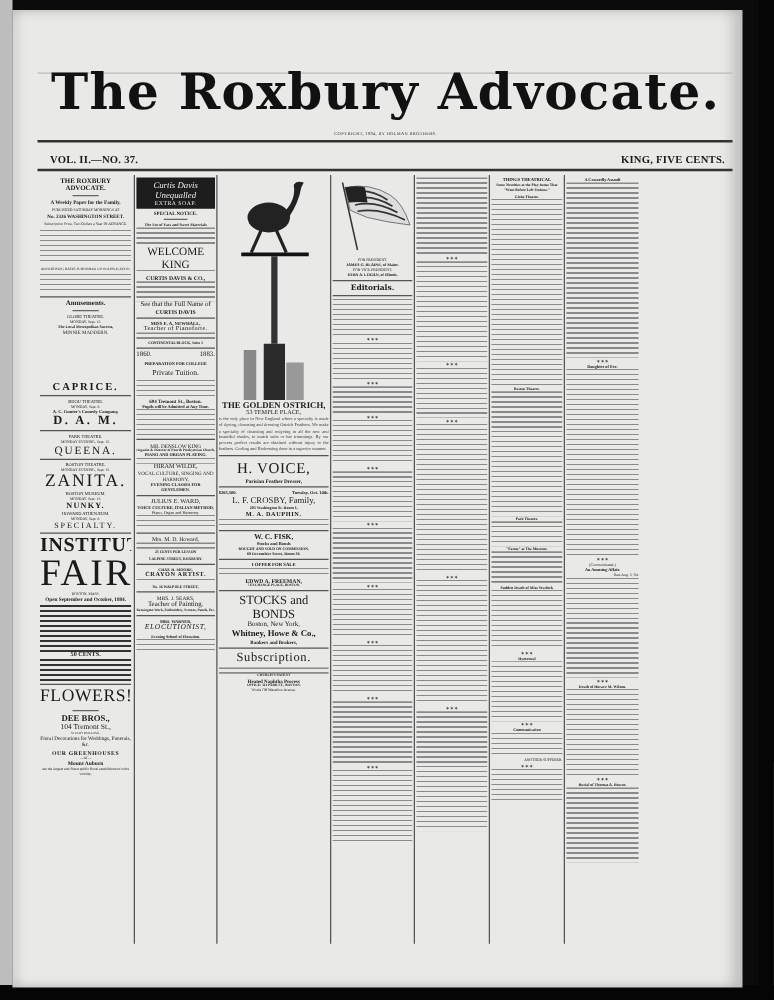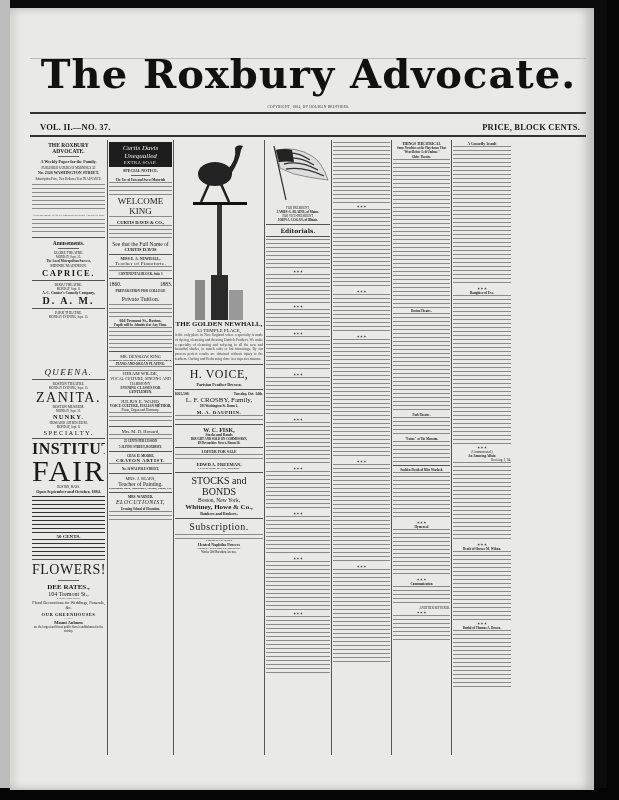--- a/index.html
+++ b/index.html
@@ -37,21 +37,21 @@
 <div class="bottomdark"></div>
 
 <div class="page">
 
   <div class="rule" style="top:50px;height:1px;background:#bbb;"></div>
   <div class="masthead">The Roxbury Advocate.</div>
   <div class="copyright">COPYRIGHT, 1884, BY HOLMAN BROTHERS.</div>
   <div class="rule" style="top:104px;height:2px;"></div>
   <div class="dateline">
     <span>VOL. II.—NO. 37.</span>
-    <span>PRICE, BLOCK CENTS.</span>
+    <span>KING, FIVE CENTS.</span>
   </div>
   <div class="rule" style="top:127px;height:2px;"></div>
 
   <div class="vrule" style="left:97px"></div>
   <div class="vrule" style="left:163px"></div>
   <div class="vrule" style="left:254px"></div>
   <div class="vrule" style="left:321px"></div>
   <div class="vrule" style="left:381px"></div>
   <div class="vrule" style="left:441px"></div>
   <div class="vrule" style="left:503px;height:0"></div>
@@ -67,30 +67,30 @@
     <div class="c" style="font-size:2.8px;margin-top:2px;">ADVERTISING RATES FURNISHED UPON APPLICATION.</div>
     <div class="lines" style="height:16px;margin-top:2px;"></div>
     <div class="hr"></div>
     <div class="c b" style="font-size:5.5px;">Amusements.</div>
     <div class="shr"></div>
 
     <div class="c" style="font-size:3.6px;">GLOBE THEATRE.</div>
     <div class="c" style="font-size:3px;">MONDAY, Sept. 15.</div>
     <div class="c b" style="font-size:3.2px;">The Local Metropolitan Success,</div>
     <div class="c" style="font-size:4px;">MINNIE MADDERN.</div>
-    <div class="c b" style="font-size:8.5px;letter-spacing:1.5px;">CAPRICE.</div>
+    <div class="c b" style="font-size:8.5px;letter-spacing:1.5px;margin-top:36px;">CAPRICE.</div>
     <div class="hr"></div>
     <div class="c" style="font-size:3.6px;">BIJOU THEATRE.</div>
     <div class="c" style="font-size:3px;">MONDAY, Sept. 8.</div>
     <div class="c b" style="font-size:3.6px;">A. C. Gunter's Comedy Company,</div>
     <div class="c b" style="font-size:10px;letter-spacing:2px;">D. A. M.</div>
     <div class="hr"></div>
     <div class="c" style="font-size:3.6px;">PARK THEATRE.</div>
     <div class="c" style="font-size:3px;">MONDAY EVENING, Sept. 15.</div>
-    <div class="c" style="font-size:9px;font-style:italic;letter-spacing:1.5px;margin-top:48px;">QUEENA.</div>
+    <div class="c" style="font-size:9px;letter-spacing:1.5px;">QUEENA.</div>
     <div class="hr"></div>
     <div class="c" style="font-size:3.6px;">BOSTON THEATRE.</div>
     <div class="c" style="font-size:3px;">MONDAY EVENING, Sept. 15.</div>
     <div class="c" style="font-size:14px;letter-spacing:1.5px;line-height:15px;">ZANITA.</div>
     <div class="c" style="font-size:3.6px;">BOSTON MUSEUM.</div>
     <div class="c" style="font-size:3px;">MONDAY, Sept. 15.</div>
     <div class="c b" style="font-size:6.5px;letter-spacing:1px;">NUNKY.</div>
     <div class="c" style="font-size:3.6px;margin-top:1px;">HOWARD ATHENÆUM.</div>
     <div class="c" style="font-size:3px;">MONDAY, Sept. 8.</div>
     <div class="c" style="font-size:6.5px;letter-spacing:1.5px;">SPECIALTY.</div>
@@ -100,21 +100,21 @@
     <div class="fair2">FAIR</div>
     <div class="c" style="font-size:3px;">BOSTON, MASS.</div>
     <div class="c b" style="font-size:4.2px;">Open September and October, 1884.</div>
     <div class="lines" style="height:38px;margin-top:2px;background:repeating-linear-gradient(to bottom,#333 0,#333 1.5px,transparent 1.5px,transparent 4px);"></div>
     <div class="c b" style="font-size:5px;">50 CENTS.</div>
     <div class="lines" style="height:18px;background:repeating-linear-gradient(to bottom,#333 0,#333 1.5px,transparent 1.5px,transparent 4px);"></div>
     <div class="hr"></div>
 
     <div class="c" style="font-size:14px;letter-spacing:.5px;line-height:16px;">FLOWERS!</div>
     <div class="shr"></div>
-    <div class="c b" style="font-size:7px;">DEE RATES.,</div>
+    <div class="c b" style="font-size:7px;">DEE BROS.,</div>
     <div class="c" style="font-size:6px;">104 Tremont St.,</div>
     <div class="c" style="font-size:2.6px;">STUDIO BUILDING.</div>
     <div class="c" style="font-size:4.2px;">Floral Decorations for Weddings, Funerals, &amp;c.</div>
     <div class="c b" style="font-size:4.6px;letter-spacing:.5px;margin-top:2px;">OUR GREENHOUSES</div>
     <div class="c" style="font-size:2.8px;">—AT—</div>
     <div class="c b" style="font-size:4.4px;">Mount Auburn</div>
     <div class="c" style="font-size:3px;">are the largest and finest public floral establishment in the vicinity.</div>
   </div>
 
   <div class="col" style="left:99px;width:63px;">
@@ -189,21 +189,21 @@
         <ellipse cx="40" cy="34" rx="17" ry="12" fill="#222"></ellipse>
         <path d="M52 30 Q62 20 60 8 Q62 4 68 6 L66 10 Q64 22 56 34 Z" fill="#222"></path>
         <path d="M34 44 L26 62 M46 44 L54 62" stroke="#222" stroke-width="2.5"></path>
         <rect x="18" y="62" width="54" height="3" fill="#111"></rect>
         <rect x="42" y="65" width="5" height="70" fill="#333"></rect>
         <rect x="36" y="135" width="17" height="45" fill="#2a2a2a"></rect>
         <rect x="20" y="140" width="10" height="40" fill="#888"></rect>
         <rect x="54" y="150" width="14" height="30" fill="#999"></rect>
       </svg>
     </div>
-    <div class="c b" style="font-size:7px;">THE GOLDEN NEWHALL,</div>
+    <div class="c b" style="font-size:7px;">THE GOLDEN OSTRICH,</div>
     <div class="c" style="font-size:5px;">53 TEMPLE PLACE,</div>
     <div class="txt" style="font-size:3.6px;line-height:4.8px;">is the only place in New England where a specialty is made of dyeing, cleansing and dressing Ostrich Feathers. We make a specialty of cleansing and redyeing in all the new and beautiful shades, to match suits or hat trimmings. By our process perfect results are obtained without injury to the feathers. Curling and Redressing done in a superior manner.</div>
     <div class="hr"></div>
     <div class="c" style="font-size:12px;letter-spacing:.5px;">H. VOICE,</div>
     <div class="c b" style="font-size:4.2px;">Parisian Feather Dresser,</div>
     <div class="hr"></div>
     <div style="display:flex;justify-content:space-between;font-size:3.6px;font-weight:bold;">
       <span>$265,500.</span>
       <span>Tuesday, Oct. 14th.</span>
     </div>

